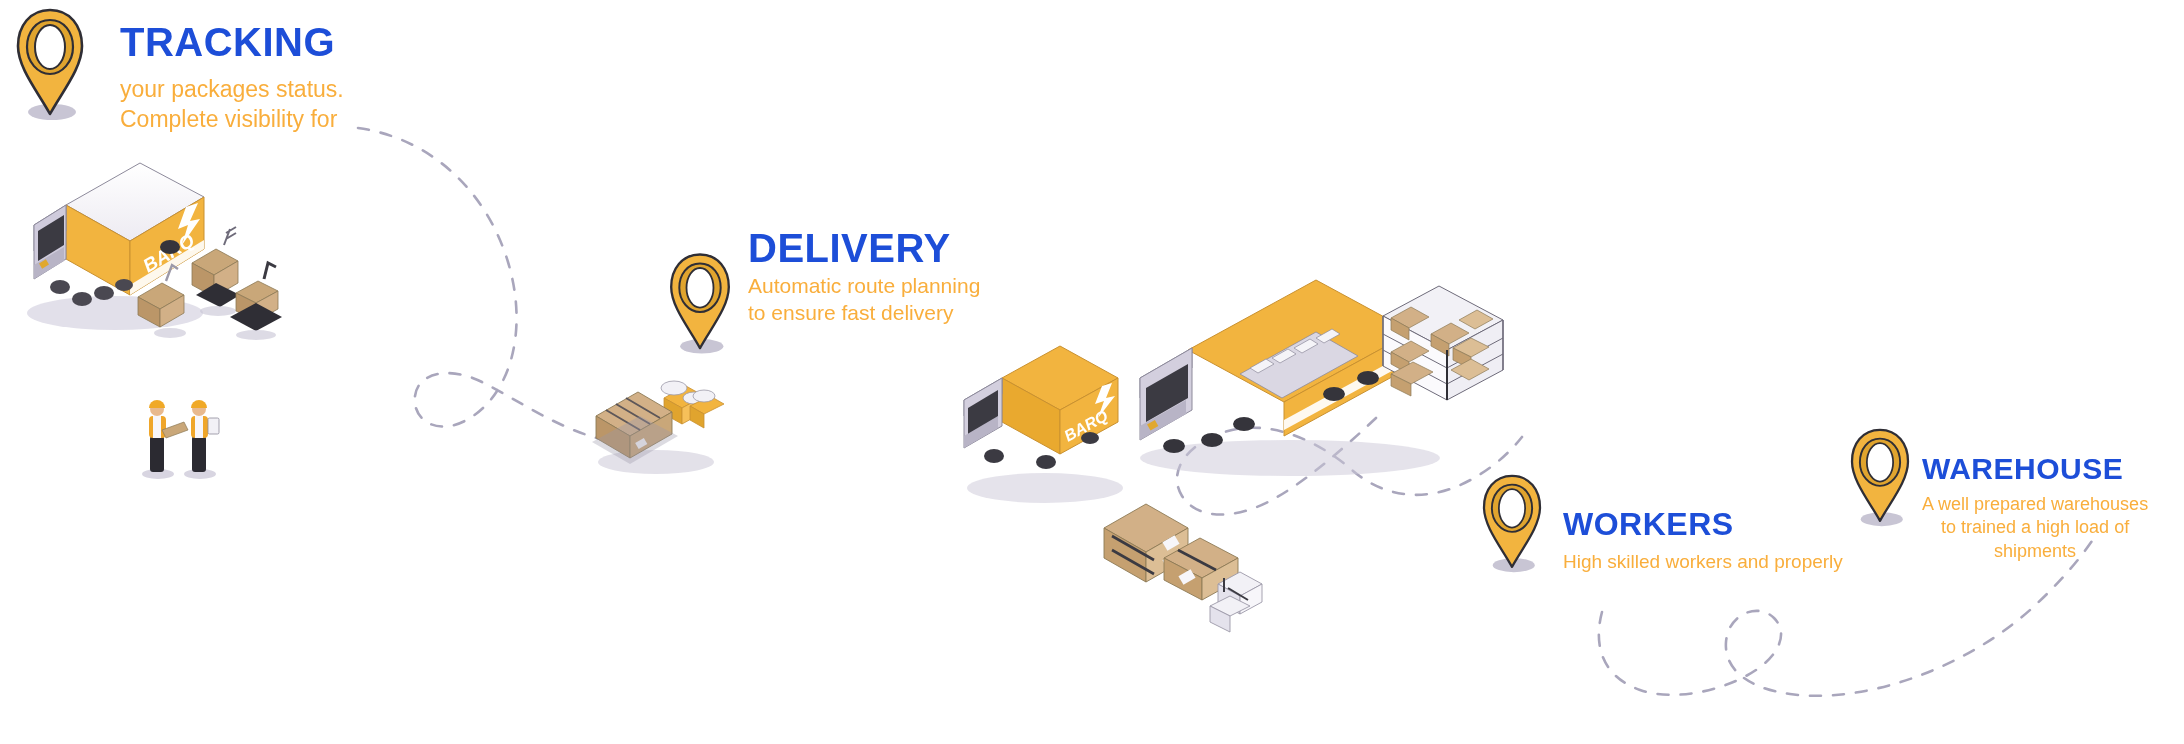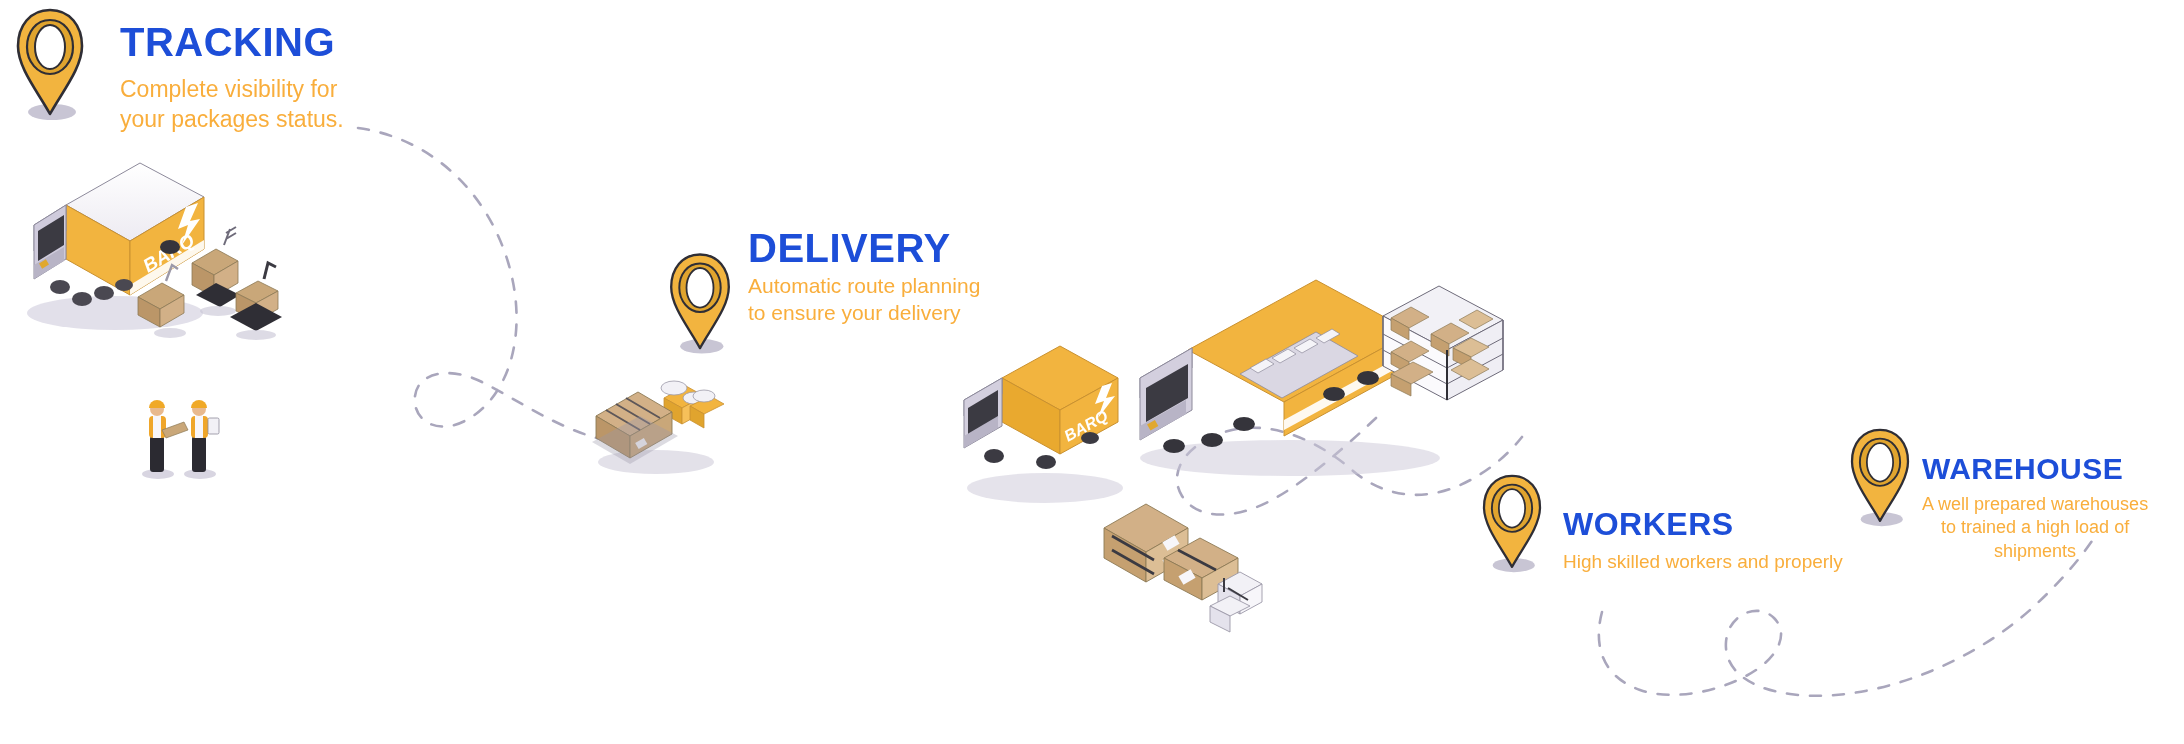--- a/index.html
+++ b/index.html
@@ -342,30 +342,30 @@
   <svg class="pin-wrap" style="left:1845px; top:424px;" width="70" height="108" viewBox="0 0 80 122">
     <ellipse cx="42" cy="108" rx="24" ry="8" fill="#B6B2C6" opacity="0.75"></ellipse>
     <path d="M 40 6 C 20 6 8 22 8 42 C 8 64 28 88 40 110 C 52 88 72 64 72 42 C 72 22 60 6 40 6 Z" fill="#F2B43F" stroke="#2F2E35" stroke-width="2.6" stroke-linejoin="round"></path>
     <path d="M 40 16 C 26 16 17 28 17 43 C 17 58 28 70 40 70 C 52 70 63 58 63 43 C 63 28 54 16 40 16 Z" fill="#E0A42E" stroke="#2F2E35" stroke-width="2.2"></path>
     <ellipse cx="40" cy="43" rx="15" ry="22" fill="#FFFFFF" stroke="#2F2E35" stroke-width="2"></ellipse>
   </svg>
 
   <div class="block" id="block-tracking">
     <div class="block-title">TRACKING</div>
     <div class="block-body">
+      <div>your packages status.</div>
       <div>Complete visibility for</div>
-      <div>your packages status.</div>
     </div>
   </div>
 
   <div class="block" id="block-delivery">
     <div class="block-title">DELIVERY</div>
     <div class="block-body">
       <div>Automatic route planning</div>
-      <div>to ensure your delivery</div>
+      <div>to ensure fast delivery</div>
     </div>
   </div>
 
   <div class="block" id="block-workers">
     <div class="block-title">WORKERS</div>
     <div class="block-body">
       <div>High skilled workers and properly</div>
     </div>
   </div>
 

